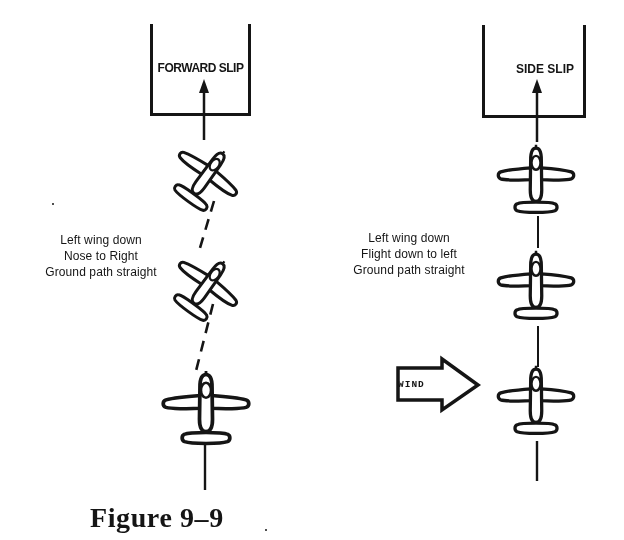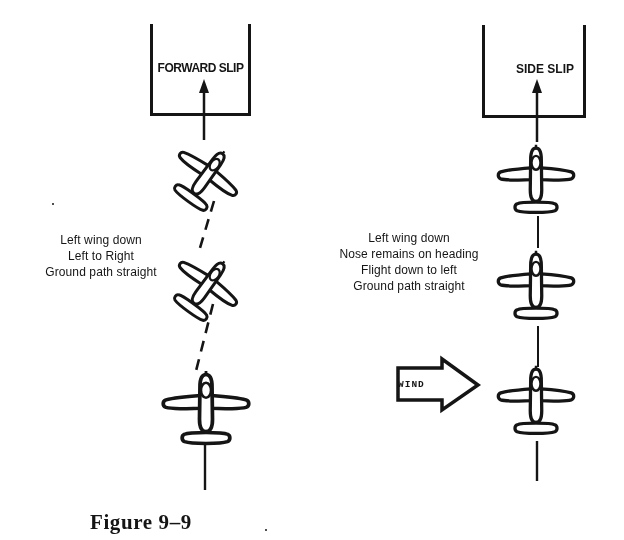--- a/index.html
+++ b/index.html
@@ -24,21 +24,21 @@
     letter-spacing:0.1px;
     margin-top:33px;
   }
   .wind-label{
     position:absolute;font-size:9.5px;font-weight:bold;
     letter-spacing:1px;
     font-family:Liberation Mono, monospace;
   }
   .caption-part{
     position:absolute;font-family:"Liberation Serif",serif;font-weight:bold;
-    font-size:21px;letter-spacing:0.6px;white-space:nowrap;margin-top:8px;
+    font-size:28px;letter-spacing:0.6px;white-space:nowrap;
   }
   .speck{position:absolute;width:2px;height:2px;background:var(--ink,#151515);border-radius:50%;}
 </style>
 </head>
 <body style="--ink: #151515; --paper: #ffffff;">
 
 <div class="figure">
 
   <svg class="art" width="624" height="540" viewBox="0 0 624 540" xmlns="http://www.w3.org/2000/svg" xmlns:xlink="http://www.w3.org/1999/xlink">
     <defs>
@@ -92,27 +92,26 @@
     <use href="#plane" xlink:href="#plane" transform="translate(495,144) scale(0.82)"></use>
     <use href="#plane" xlink:href="#plane" transform="translate(495,250) scale(0.82)"></use>
     <use href="#plane" xlink:href="#plane" transform="translate(495,365) scale(0.82)"></use>
   </svg>
 
   <div class="label runway-label" style="left:151px;top:61px;width:99px;">FORWARD SLIP</div>
   <div class="label runway-label" style="left:483px;top:62px;width:124px;letter-spacing:0;">SIDE SLIP</div>
 
   <div class="notes" style="left:28px;top:199px;width:146px;">
     <div>Left wing down</div>
-    <div>Left to Right</div>
+    <div>Nose to Right</div>
     <div>Ground path straight</div>
   </div>
 
   <div class="notes" style="left:327px;top:197px;width:164px;">
     <div>Left wing down</div>
-    <div>Nose remains on heading</div>
     <div>Flight down to left</div>
     <div>Ground path straight</div>
   </div>
 
   <div class="wind-label" style="left:398px;top:379px;width:44px;">WIND</div>
 
   <div class="caption-part" style="left:90px;top:502px;">Figure 9–9</div>
 
   <div class="speck" style="left:52px;top:203px;"></div>
   <div class="speck" style="left:265px;top:529px;"></div>

